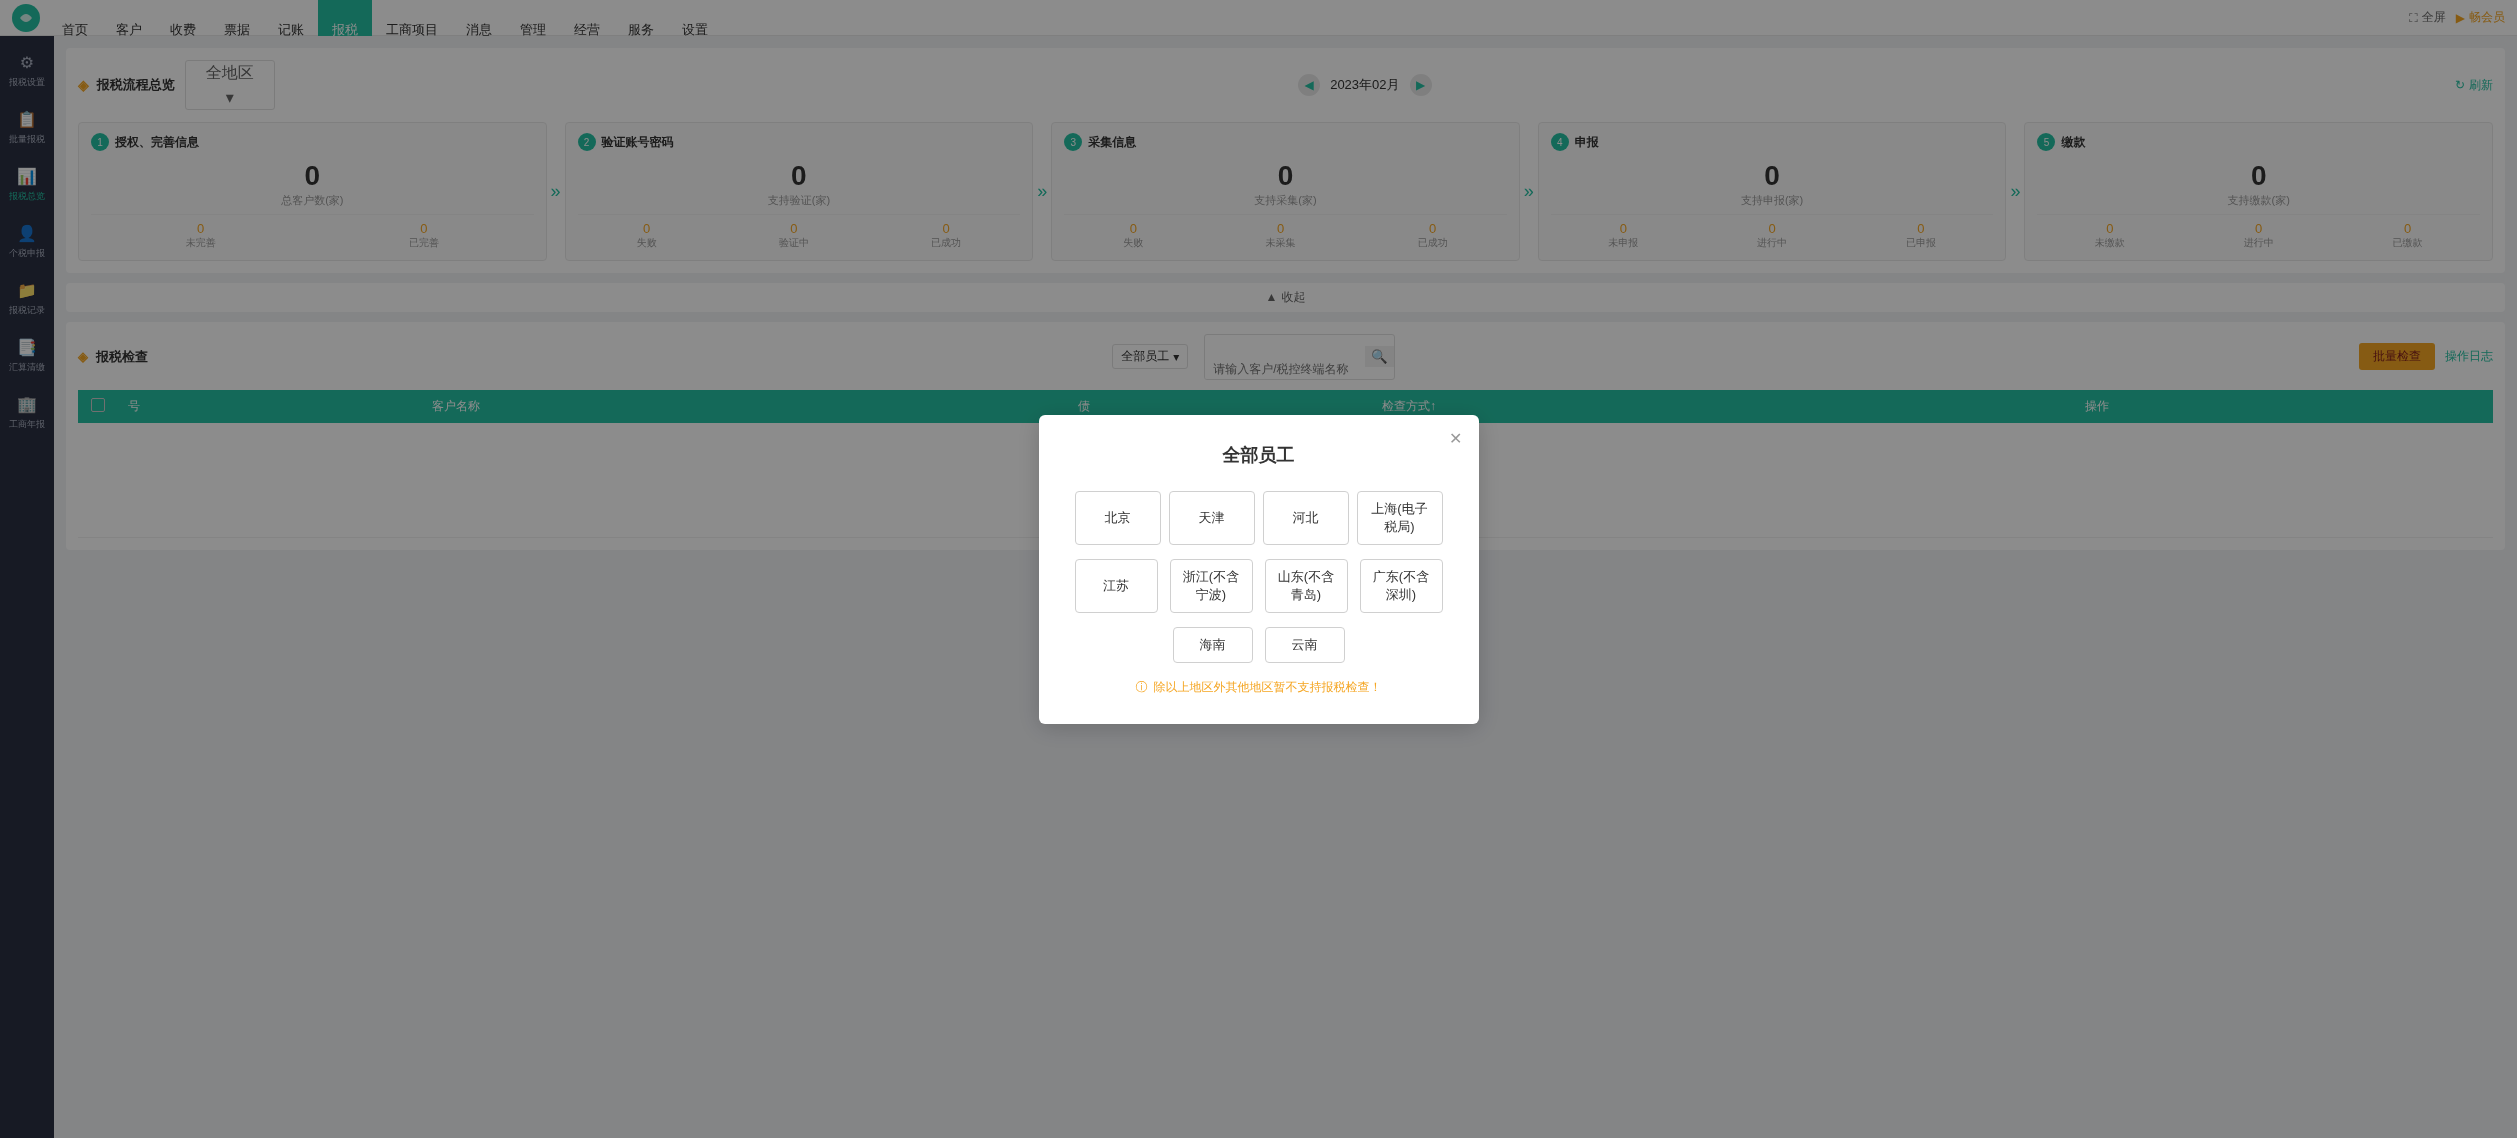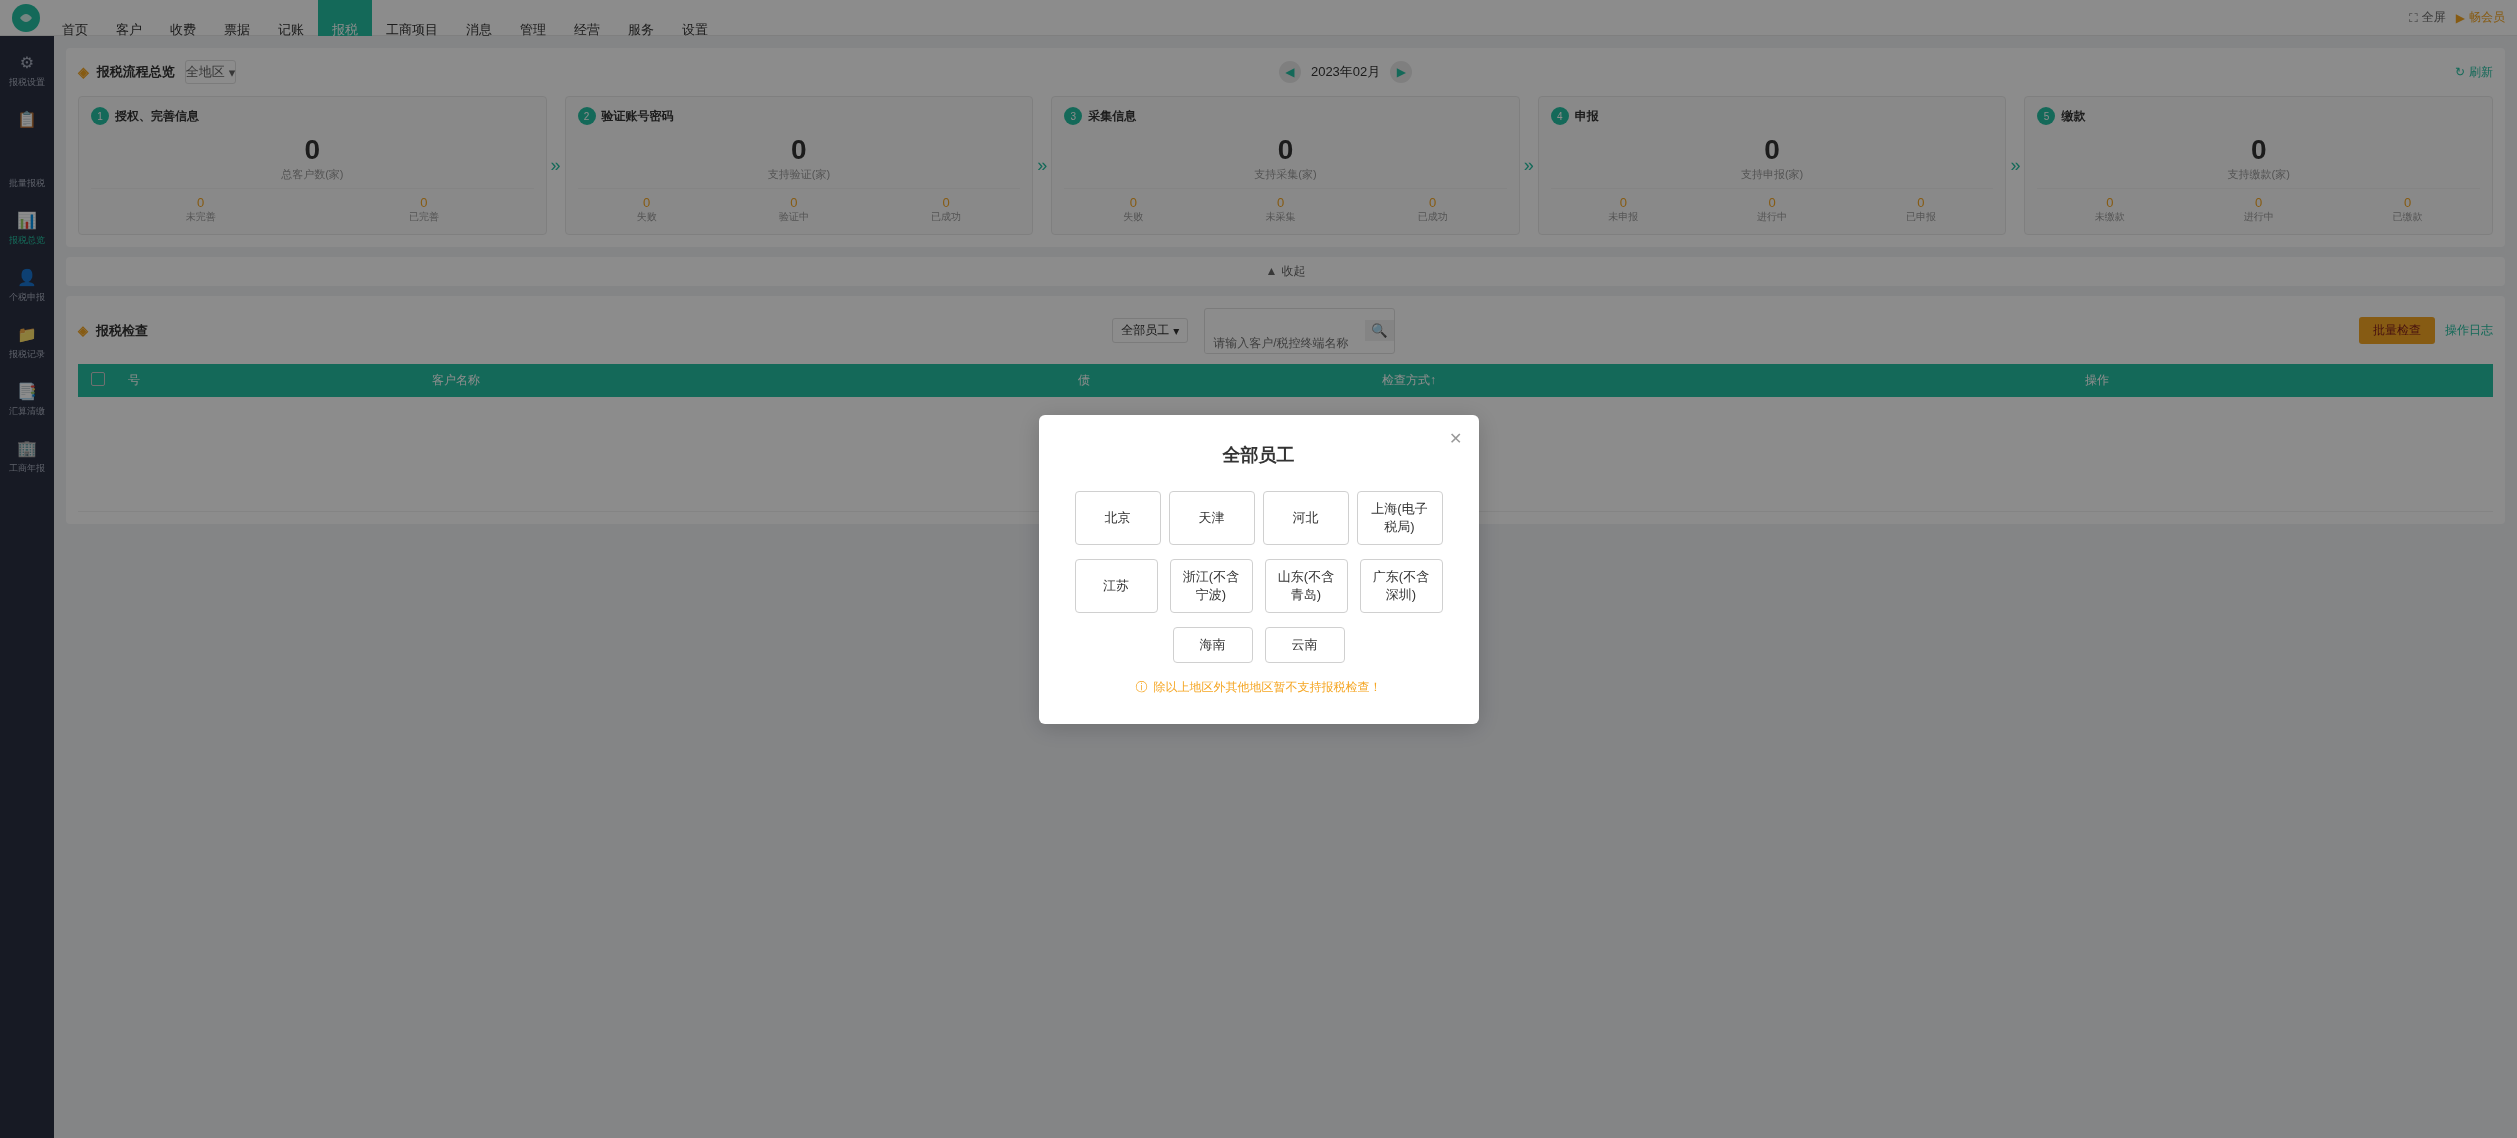--- a/index.html
+++ b/index.html
@@ -120,26 +120,27 @@
       color: #333;
     }
     .flow-title-icon {
       color: #f5a623;
       font-size: 14px;
     }
     .region-selector {
       display: flex;
       align-items: center;
       gap: 4px;
-      font-size: 13px;
+      font-size: 16px;
       color: #666;
       cursor: pointer;
       border: 1px solid #e0e0e0;
-      padding: 2px 0;
+      padding: 2px 20px;
       border-radius: 3px;
+      flex-direction: column;
     }
     .date-nav {
       display: flex;
       align-items: center;
       gap: 10px;
       font-size: 13px;
       color: #333;
     }
     .date-nav-btn {
       width: 22px;
@@ -478,21 +479,21 @@
 
 <div class="main-layout">
 
   <div class="sidebar">
     <div class="sidebar-item">
       <div class="sidebar-icon">⚙</div>
       <div style="font-size:9px;text-align:center;">报税设置</div>
     </div>
     <div class="sidebar-item">
       <div class="sidebar-icon">📋</div>
-      <div style="font-size:9px;text-align:center;margin-top:44px;">批量报税</div>
+      <div style="font-size:9px;text-align:center;">批量报税</div>
     </div>
     <div class="sidebar-item active">
       <div class="sidebar-icon">📊</div>
       <div style="font-size:9px;">报税总览</div>
     </div>
     <div class="sidebar-item">
       <div class="sidebar-icon">👤</div>
       <div style="font-size:9px;text-align:center;">个税申报</div>
     </div>
     <div class="sidebar-item">

